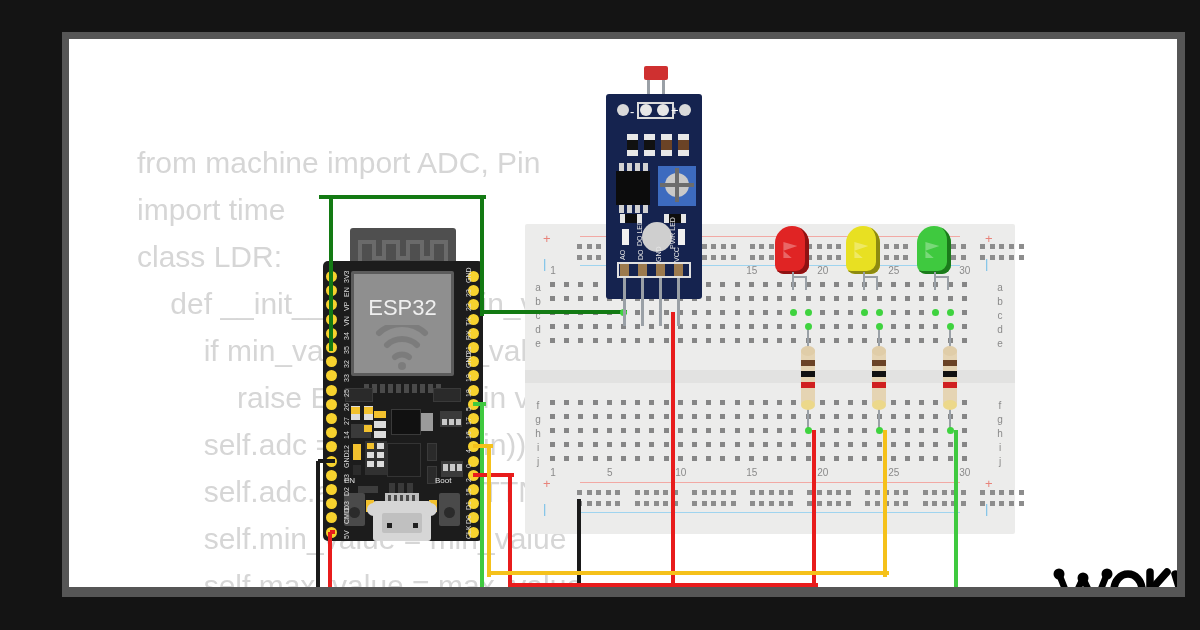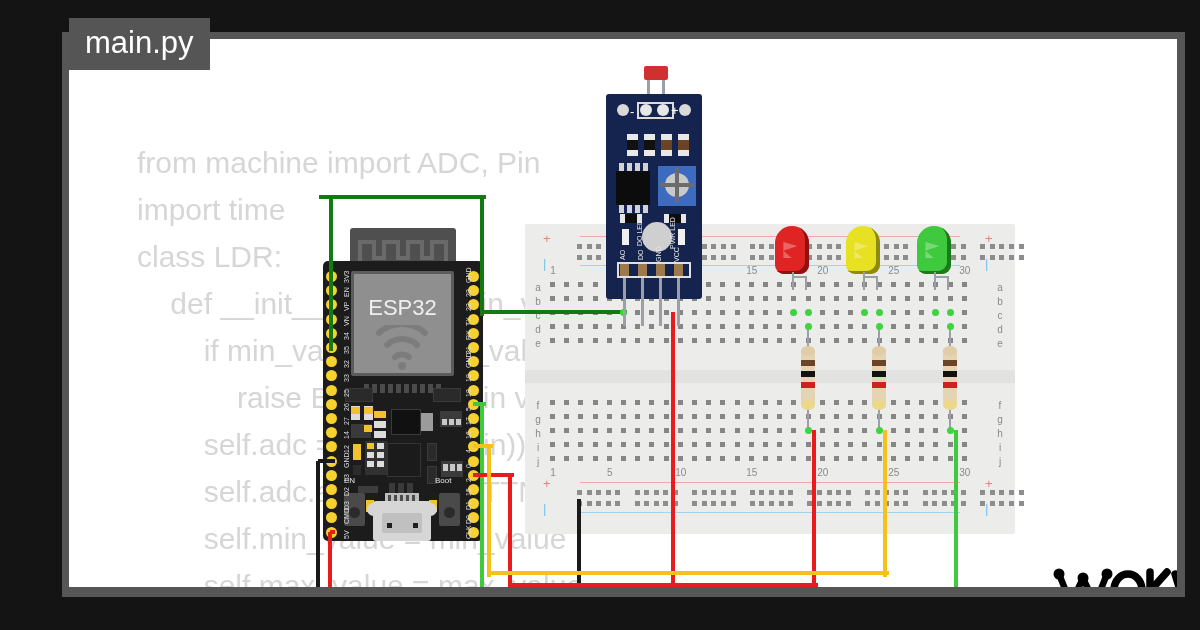--- a/index.html
+++ b/index.html
@@ -1141,15 +1141,14 @@
           <path d="M101 28 L117 45"></path>
           <path d="M124 12 L134 44 L144 20 L154 44 L164 12"></path>
           <path d="M167 20 L167 45"></path>
         </g>
         <circle cx="167" cy="9" r="5.5" fill="#000"></circle>
       </svg>
     </div>
 
   </div>
 
-  <div class="file-tab">main.py</div>
 
 </div>
 
 </body></html>

